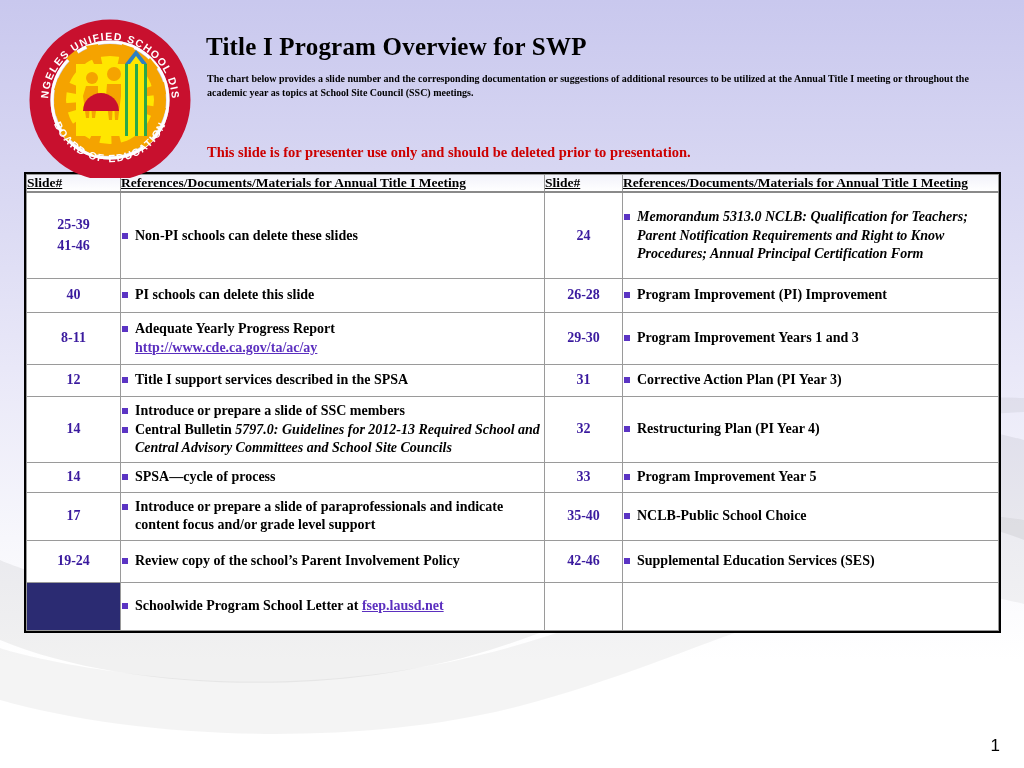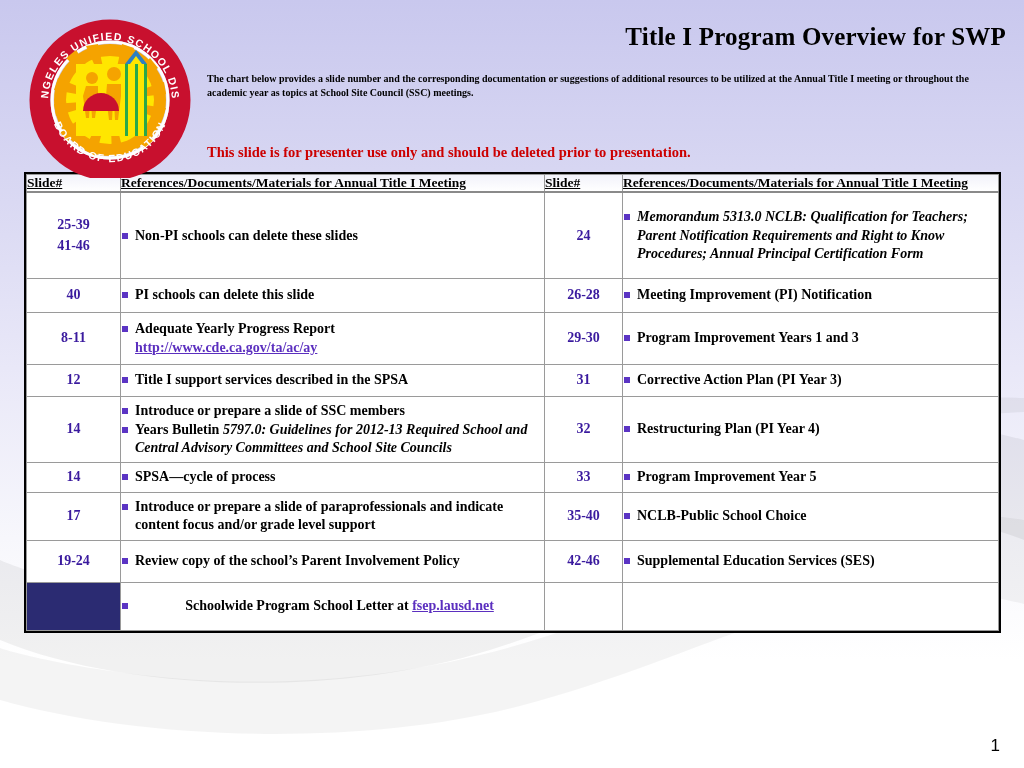--- a/index.html
+++ b/index.html
@@ -37,23 +37,23 @@
     top: 16px;
     width: 168px;
     height: 162px;
     z-index: 3;
   }
 
   
   .title {
     position: absolute;
     left: 206px;
-    top: 23px;
+    top: 33px;
     width: 800px;
-    text-align: right;
+    text-align: left;
     font-size: 25px;
     font-weight: bold;
     color: #000000;
     letter-spacing: 0.2px;
     z-index: 3;
   }
   .subtitle {
     position: absolute;
     left: 207px;
     top: 72px;
@@ -277,21 +277,21 @@
         </tr>
         <tr style="height: 34px;">
           <td class="num-cell">
             <div>40</div>
           </td>
           <td class="body-cell">
             <div class="bullet-line">PI schools can delete this slide</div>
           </td>
           <td class="num-cell">26-28</td>
           <td class="body-cell">
-            <div class="bullet-line">Meeting Improvement (PI) Notification</div>
+            <div class="bullet-line">Program Improvement (PI) Improvement</div>
           </td>
         </tr>
         <tr style="height: 52px;">
           <td class="num-cell">
             <div>8-11</div>
           </td>
           <td class="body-cell">
             <div class="bullet-line">Adequate Yearly Progress Report</div>
             <div class="link-line"><span class="link">http://www.cde.ca.gov/ta/ac/ay</span></div>
           </td>
@@ -311,21 +311,21 @@
           <td class="body-cell">
             <div class="bullet-line">Corrective Action Plan (PI Year 3)</div>
           </td>
         </tr>
         <tr style="height: 66px;">
           <td class="num-cell">
             <div>14</div>
           </td>
           <td class="body-cell">
             <div class="bullet-line">Introduce or prepare a slide of SSC members</div>
-            <div class="bullet-line"><span class="reg">Years Bulletin</span><span class="ital"> 5797.0: Guidelines for 2012-13 Required School and Central Advisory Committees and School Site Councils</span></div>
+            <div class="bullet-line"><span class="reg">Central Bulletin</span><span class="ital"> 5797.0: Guidelines for 2012-13 Required School and Central Advisory Committees and School Site Councils</span></div>
           </td>
           <td class="num-cell">32</td>
           <td class="body-cell">
             <div class="bullet-line">Restructuring Plan (PI Year 4)</div>
           </td>
         </tr>
         <tr style="height: 30px;">
           <td class="num-cell">
             <div>14</div>
           </td>
@@ -354,21 +354,21 @@
             <div>19-24</div>
           </td>
           <td class="body-cell">
             <div class="bullet-line">Review copy of the school’s Parent Involvement Policy</div>
           </td>
           <td class="num-cell">42-46</td>
           <td class="body-cell">
             <div class="bullet-line">Supplemental Education  Services (SES)</div>
           </td>
         </tr>
-        <tr style="height: 48px; text-align: center;">
+        <tr style="height: 48px;">
           <td class="num-cell navy">
             <div></div>
           </td>
           <td class="body-cell">
             <div class="bullet-line"><span>Schoolwide Program School Letter at </span><span class="link">fsep.lausd.net</span></div>
           </td>
           <td class="num-cell"></td>
           <td class="body-cell"></td>
         </tr>
       </tbody>

